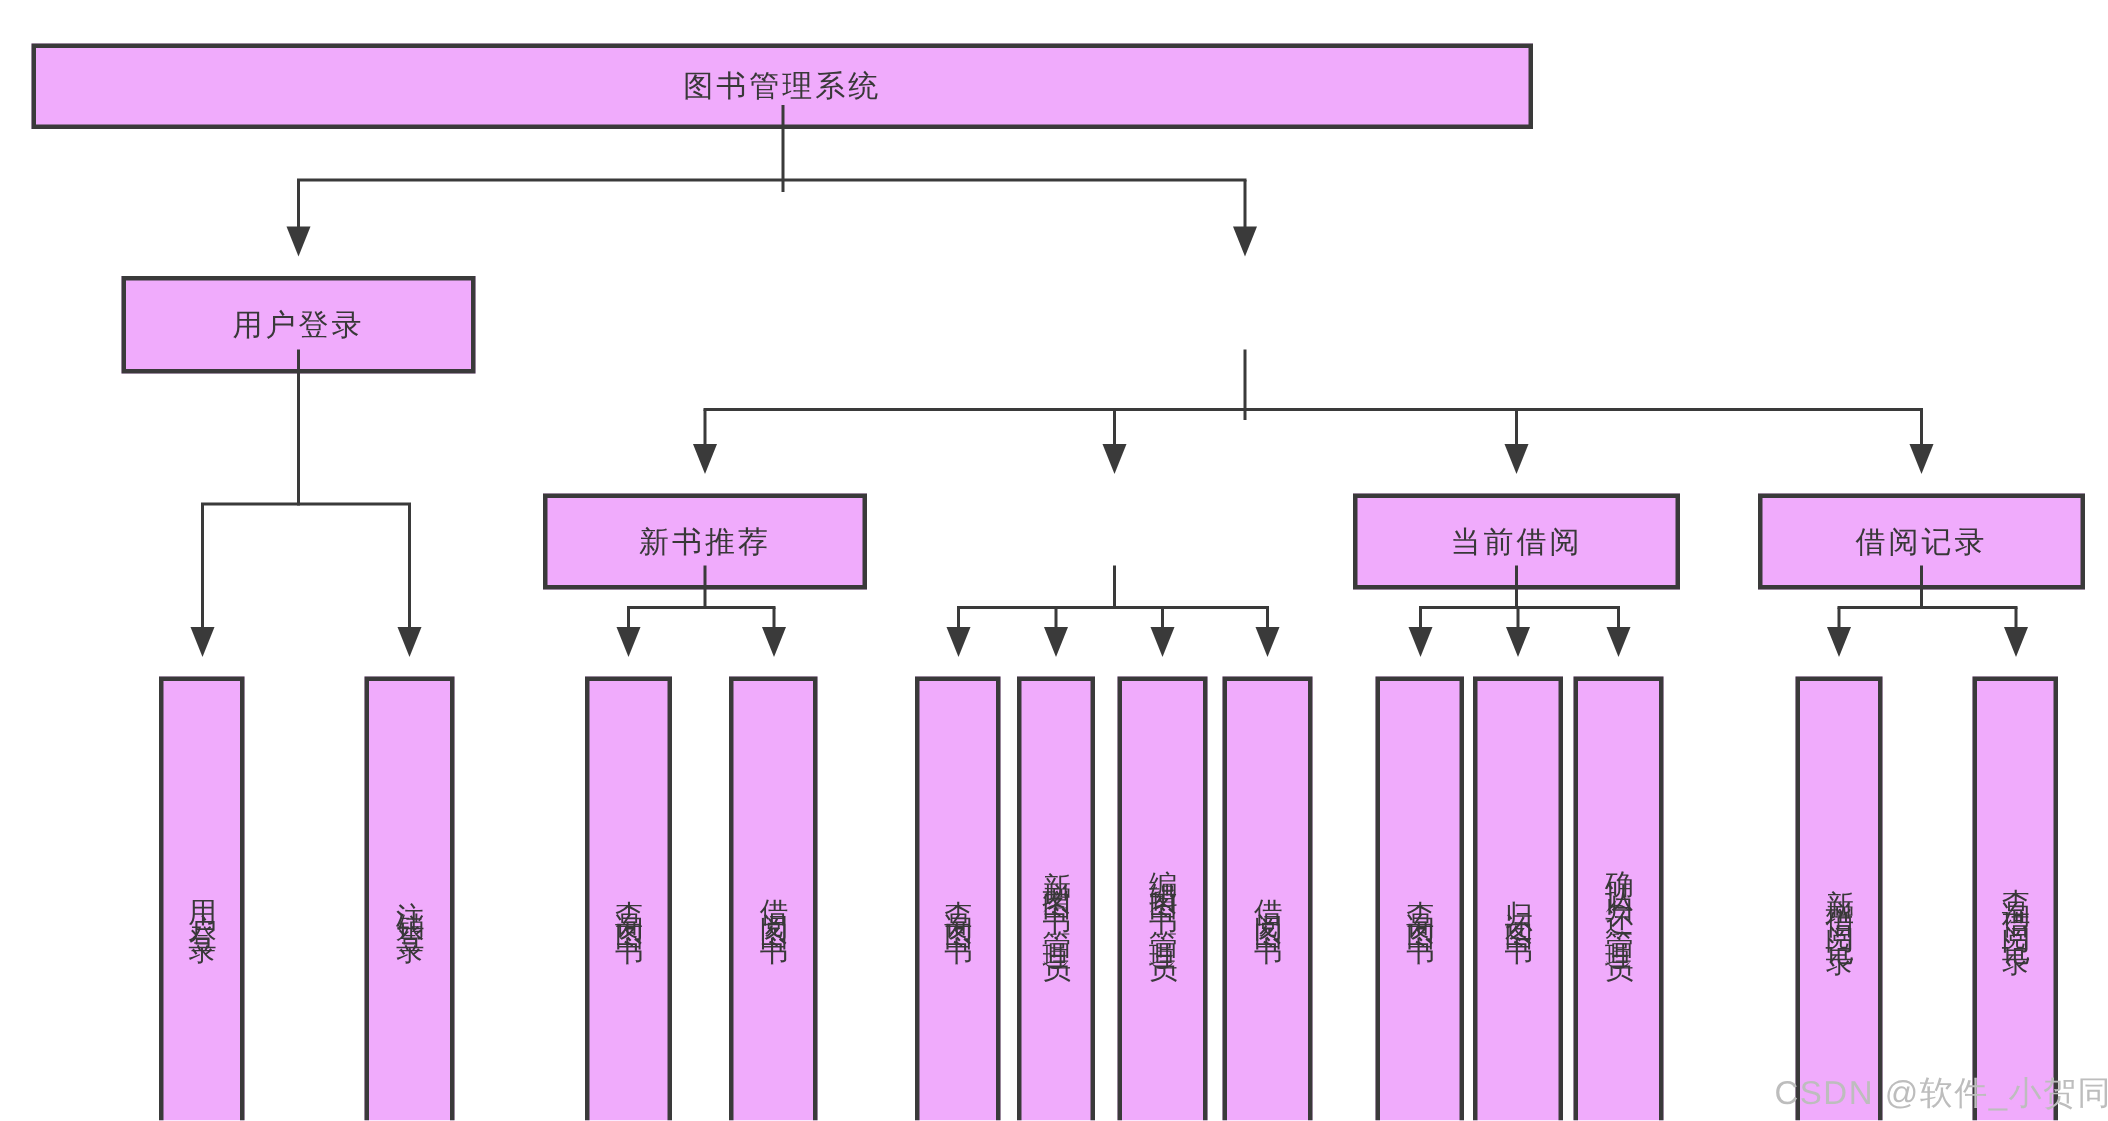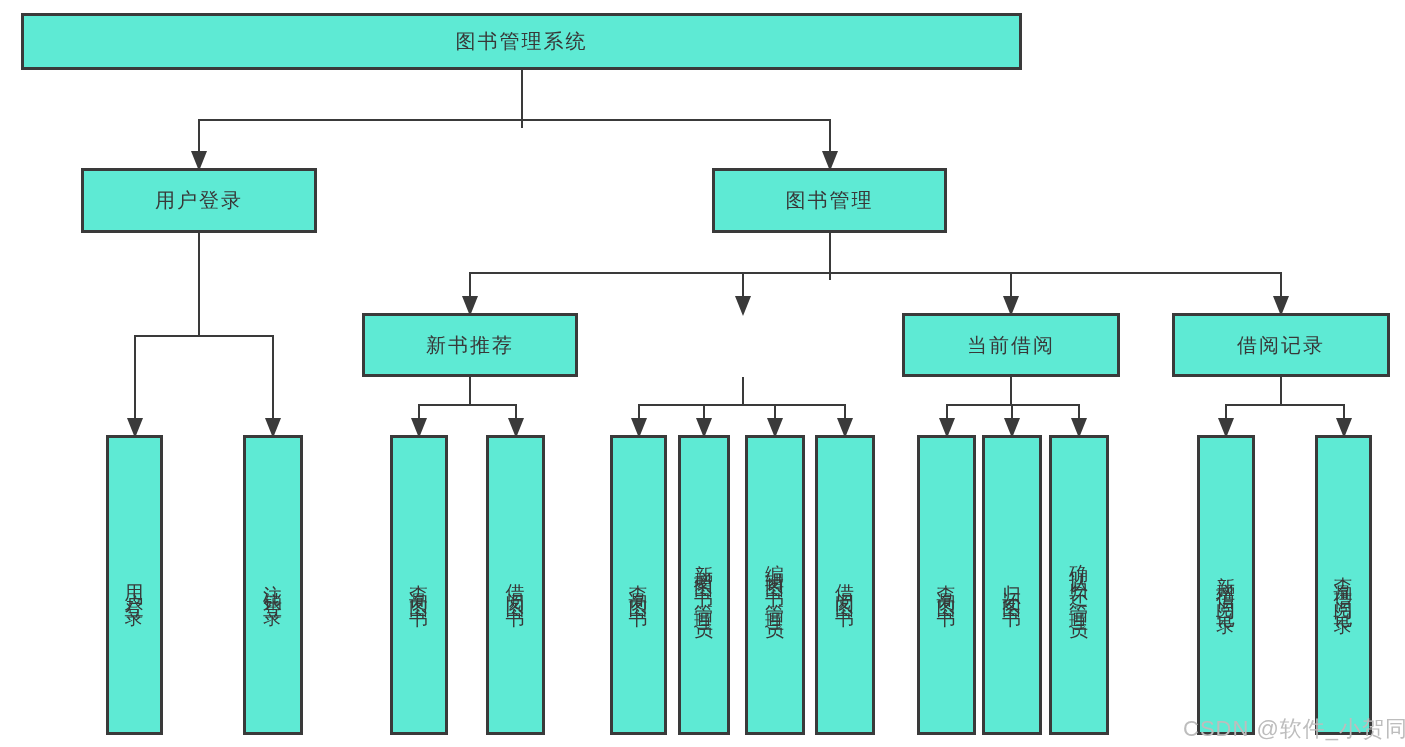--- a/index.html
+++ b/index.html
@@ -8,28 +8,29 @@
     width: 1405px;
     height: 747px;
     background: #ffffff;
     font-family: "Liberation Sans", "DejaVu Sans", sans-serif;
     overflow: hidden;
   }
   .node {
     position: absolute;
     box-sizing: border-box;
     border: 3px solid #3a3a3a;
-    background: #5eead4;
+    background: #f0abfc;
     display: flex;
     align-items: center;
     justify-content: center;
     color: #383838;
     font-size: 20px;
     letter-spacing: 2px;
     text-align: center;
+    margin-top: 16px;
   }
   .node.vertical {
     writing-mode: vertical-rl;
     text-orientation: mixed;
     font-size: 19px;
     letter-spacing: 8px;
     line-height: 1;
   }
   .hline, .vline {
     position: absolute;
@@ -52,21 +53,20 @@
     letter-spacing: 1px;
   }
 </style>
 </head>
 <body>
 
 <div id="canvas">
   <div class="watermark" style="left: 1183px; top: 714px;">CSDN @软件_小贺同学</div>
 <div class="node" style="left: 21px; top: 13px; width: 1001px; height: 57px;">图书管理系统</div>
     <div class="node" style="left: 81px; top: 168px; width: 236px; height: 65px;">用户登录</div>
-    <div class="node" style="left: 712px; top: 168px; width: 235px; height: 65px;">图书管理</div>
     <div class="node" style="left: 362px; top: 313px; width: 216px; height: 64px;">新书推荐</div>
     <div class="node" style="left: 902px; top: 313px; width: 218px; height: 64px;">当前借阅</div>
     <div class="node" style="left: 1172px; top: 313px; width: 218px; height: 64px;">借阅记录</div>
     <div class="node vertical" style="left: 106px; top: 435px; width: 57px; height: 300px;">用户登录</div>
     <div class="node vertical" style="left: 243px; top: 435px; width: 60px; height: 300px;">注销登录</div>
     <div class="node vertical" style="left: 390px; top: 435px; width: 58px; height: 300px;">查询图书</div>
     <div class="node vertical" style="left: 486px; top: 435px; width: 59px; height: 300px;">借阅图书</div>
     <div class="node vertical" style="left: 610px; top: 435px; width: 57px; height: 300px;">查询图书</div>
     <div class="node vertical" style="left: 678px; top: 435px; width: 52px; height: 300px;">新增图书（管理员）</div>
     <div class="node vertical" style="left: 745px; top: 435px; width: 60px; height: 300px;">编辑图书（管理员）</div>

